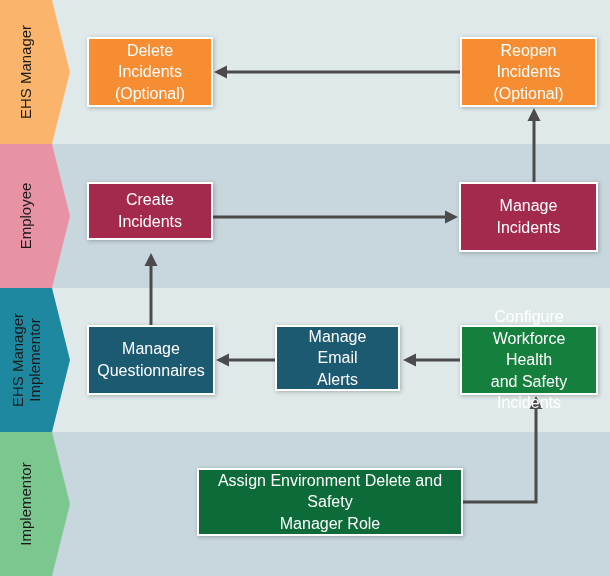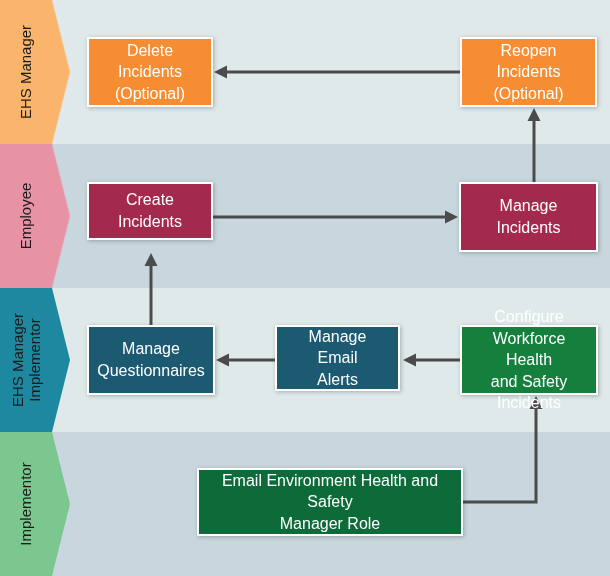--- a/index.html
+++ b/index.html
@@ -157,17 +157,17 @@
   <div class="node node-email" style="background: rgb(28, 90, 114);">
     <span>Manage Email
 Alerts</span>
   </div>
   <div class="node node-configure" style="background: #15803d;">
     <span>Configure
 Workforce Health
 and Safety Incidents</span>
   </div>
   <div class="node node-assign" style="background: rgb(12, 107, 56);">
-    <span>Email Environment Health and Safety
+    <span>Assign Environment Delete and Safety
 Manager Role</span>
   </div>
 
 </div>
 
 </body></html>

